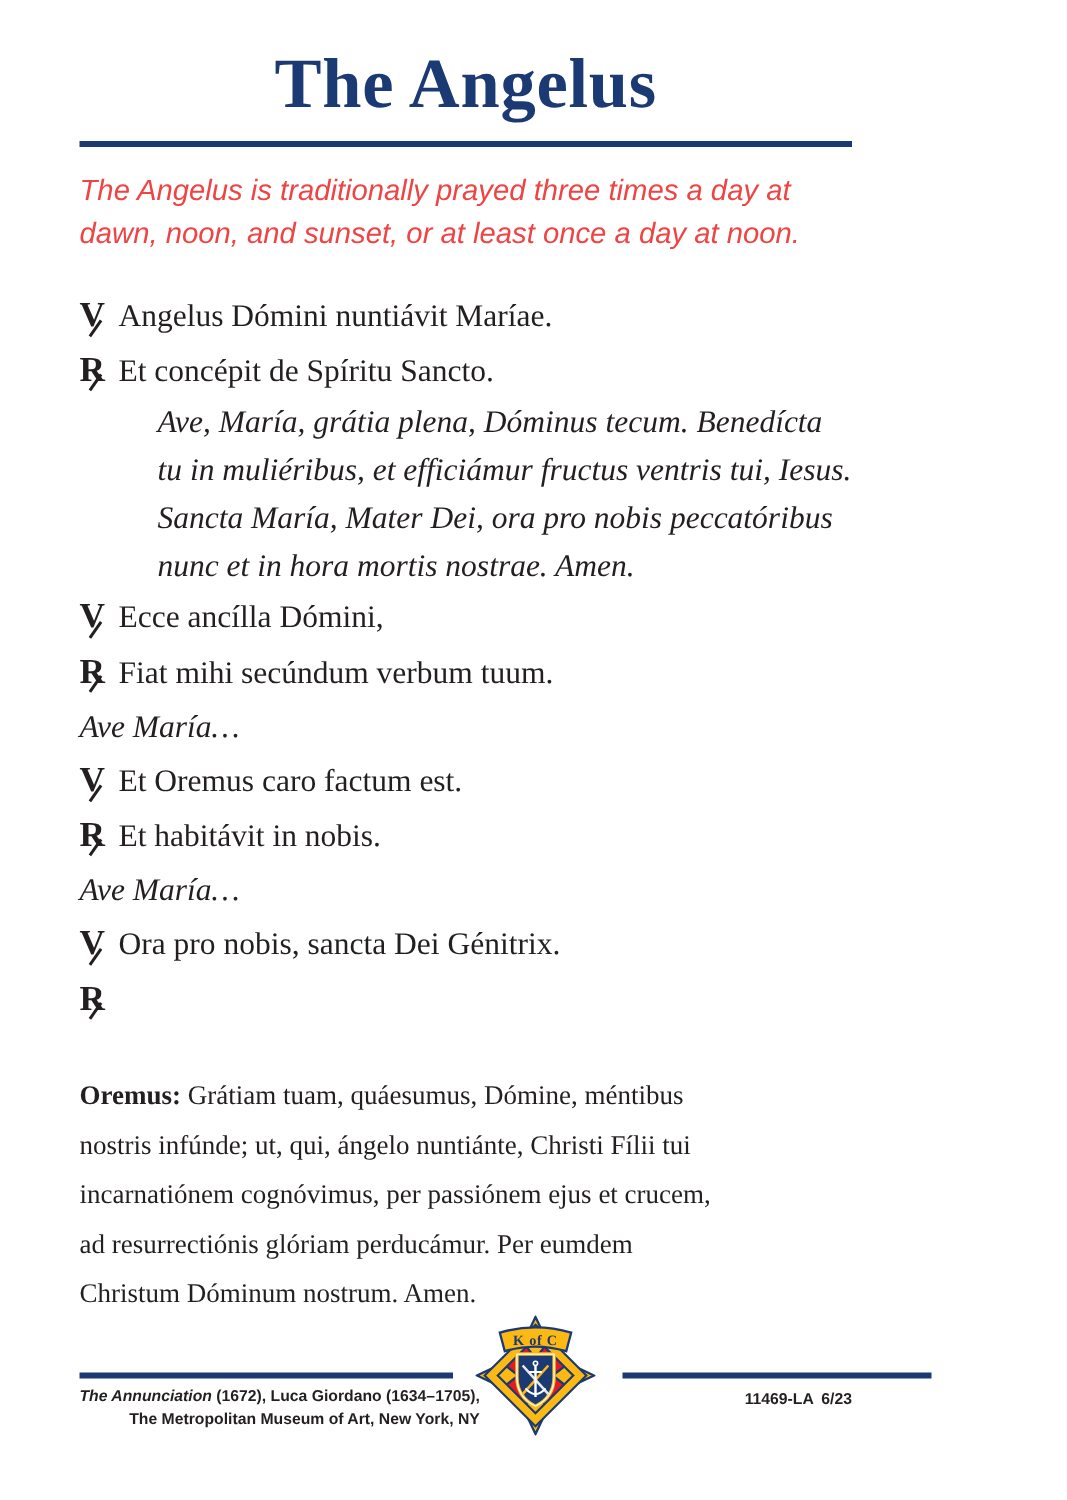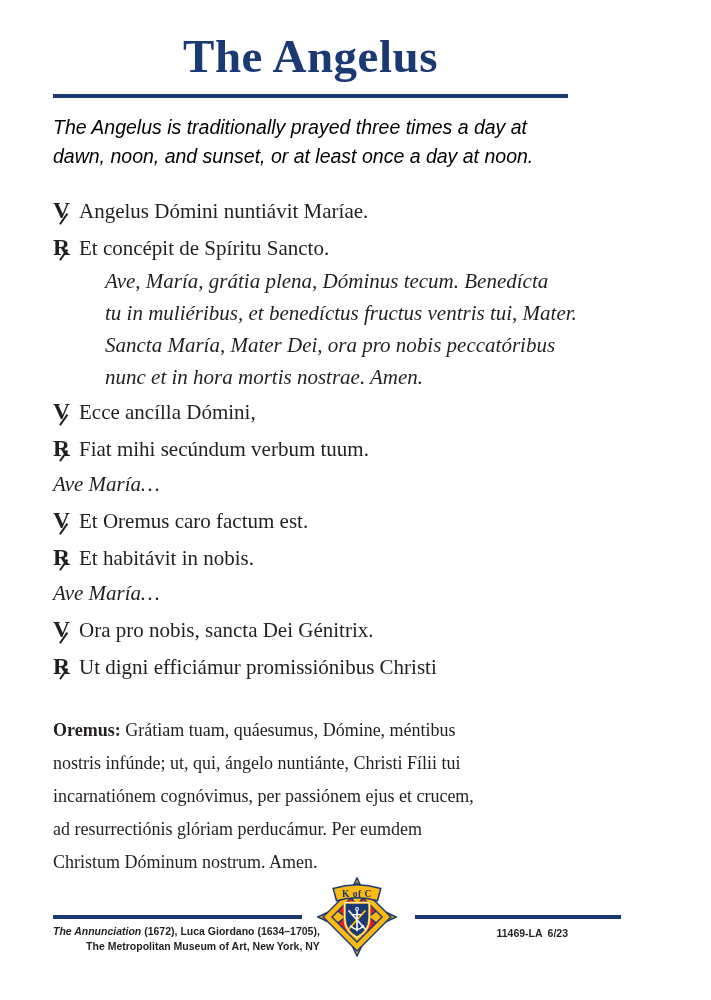--- a/index.html
+++ b/index.html
@@ -29,21 +29,21 @@
     background: #1b3a74;
     margin-top: 10px;
   }
 
   .intro {
     margin-top: 15px;
     font-family: "Liberation Sans", sans-serif;
     font-style: italic;
     font-size: 19.5px;
     line-height: 29px;
-    color: #000000;
+    color: #ef4444;
     white-space: nowrap;
   }
 
   .prayer {
     margin-top: 21px;
     color: #231f20;
     font-size: 21px;
   }
   .verse {
     display: flex;
@@ -153,21 +153,21 @@
         <span class="vr"><span>V</span><span class="vr-slash"></span></span>
         <span>Angelus Dómini nuntiávit Maríae.</span>
       </div>
       <div class="verse">
         <span class="vr"><span>R</span><span class="vr-slash"></span></span>
         <span>Et concépit de Spíritu Sancto.</span>
       </div>
 
       <div class="ave-block">
         <div>Ave, María, grátia plena, Dóminus tecum. Benedícta</div>
-        <div>tu in muliéribus, et benedíctus fructus ventris tui, Mater.</div>
+        <div>tu in muliéribus, et efficiámur fructus ventris tui, Iesus.</div>
         <div>Sancta María, Mater Dei, ora pro nobis peccatóribus</div>
         <div>nunc et in hora mortis nostrae. Amen.</div>
       </div>
 
       <div class="verse">
         <span class="vr"><span>V</span><span class="vr-slash"></span></span>
         <span>Ecce ancílla Dómini,</span>
       </div>
       <div class="verse">
         <span class="vr"><span>R</span><span class="vr-slash"></span></span>
@@ -186,21 +186,20 @@
       </div>
 
       <div class="ave-short">Ave María…</div>
 
       <div class="verse">
         <span class="vr"><span>V</span><span class="vr-slash"></span></span>
         <span>Ora pro nobis, sancta Dei Génitrix.</span>
       </div>
       <div class="verse">
         <span class="vr"><span>R</span><span class="vr-slash"></span></span>
-        <span>Ut digni efficiámur promissiónibus Christi</span>
       </div>
 
     </div>
 
     <div class="oremus">
       <div><span class="oremus-label">Oremus:</span><span> Grátiam tuam, quáesumus, Dómine, méntibus</span></div>
       <div>nostris infúnde; ut, qui, ángelo nuntiánte, Christi Fílii tui</div>
       <div>incarnatiónem cognóvimus, per passiónem ejus et crucem,</div>
       <div>ad resurrectiónis glóriam perducámur. Per eumdem</div>
       <div>Christum Dóminum nostrum. Amen.</div>

